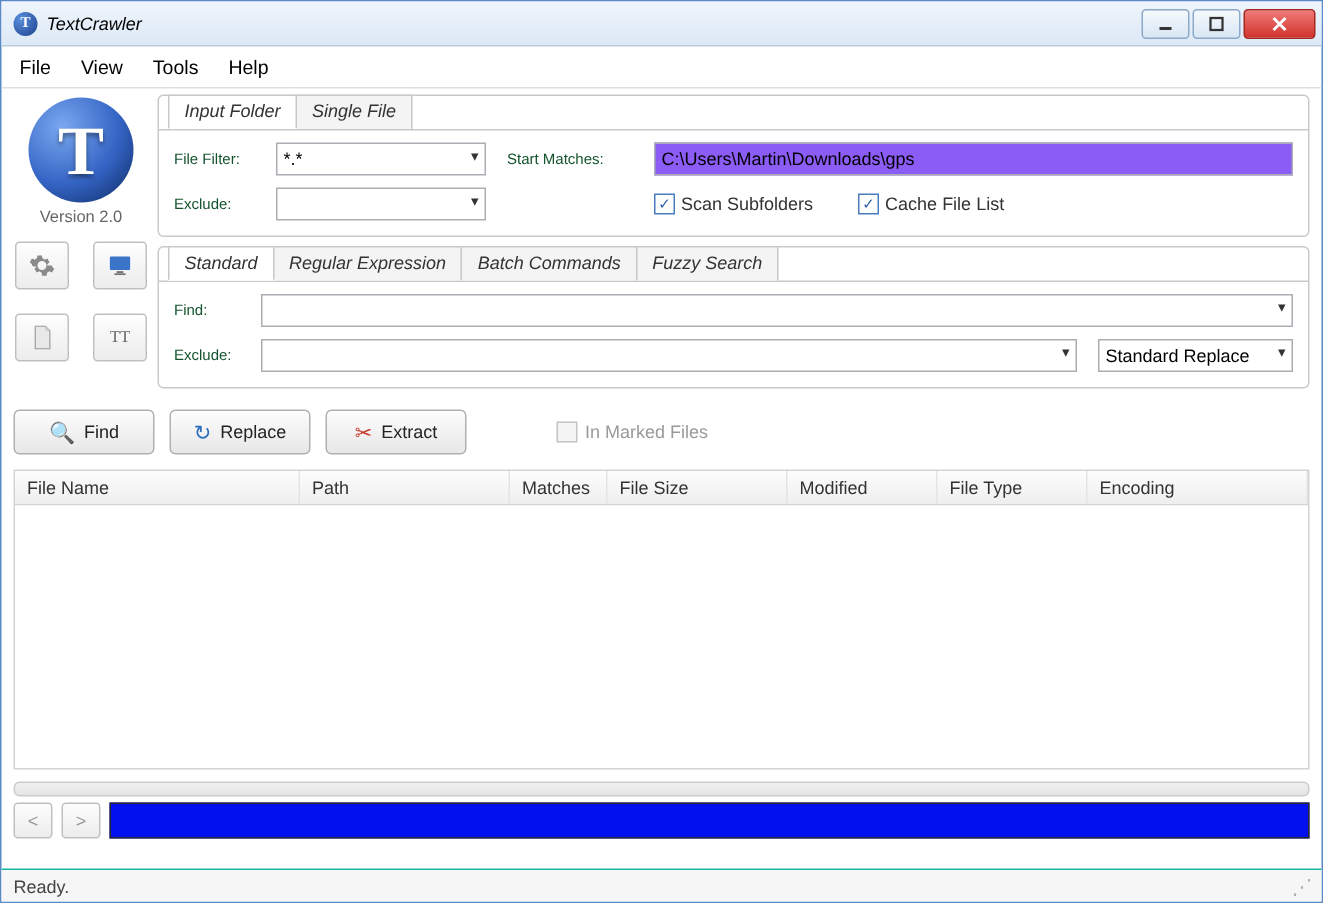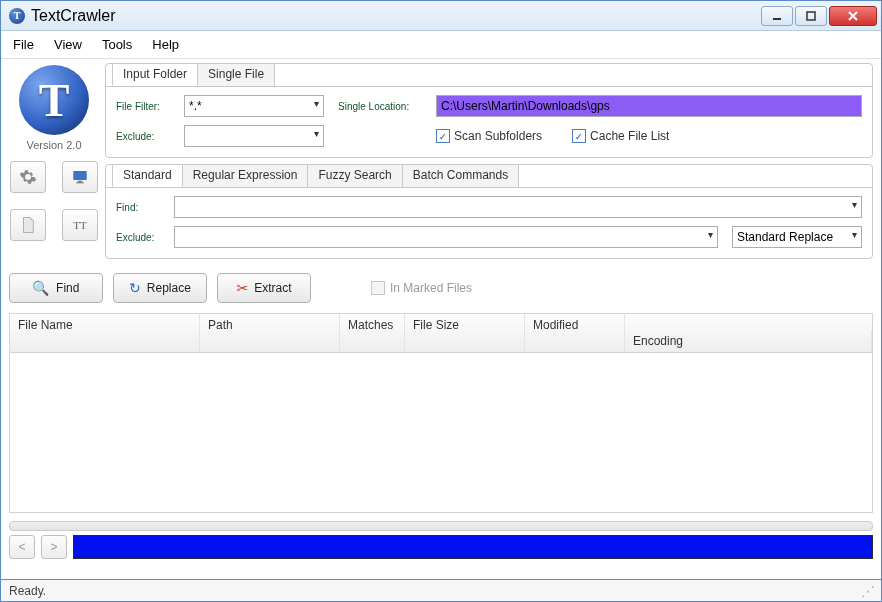--- a/index.html
+++ b/index.html
@@ -2,21 +2,21 @@
 <html><head>
 <meta charset="utf-8">
 <style>
   * { box-sizing: border-box; font-family: Tahoma, "Segoe UI", sans-serif; }
   body { margin: 0; background: #fff; }
   .window { width: 882px; height: 602px; border: 1px solid #5a8ac6; background: #fff; display: flex; flex-direction: column; position: relative; }
 
   
   .titlebar { height: 30px; background: linear-gradient(#eef4fb,#dde9f7); display: flex; align-items: center; padding: 0 4px 0 8px; border-bottom: 1px solid #b8cce0; }
   .titlebar .tb-icon { width:16px; height:16px; background: radial-gradient(circle at 30% 30%, #5a8fdc, #1b3f8c); border-radius:50%; display:flex; align-items:center; justify-content:center; color:#fff; font: bold 10px Georgia,serif; margin-right:6px;}
-  .titlebar .title { font-size:16px; color:#000; }
+  .titlebar .title { font-size:12px; color:#000;font-style:italic; }
   .titlebar .spacer { flex:1; }
   .win-btns { display:flex; gap:2px; }
   .win-btn { width:32px; height:20px; border:1px solid #8ba9c9; border-radius:3px; background:linear-gradient(#f6f9fc,#d8e6f4); display:flex; align-items:center; justify-content:center; font-size:10px; color:#333; cursor:default;}
   .win-btn.close { width:48px; background:linear-gradient(#f07a77,#d1332e); border-color:#a32920; color:#fff; }
   .win-btn svg { width:12px; height:12px; }
 
   
   .menubar { height:28px; display:flex; align-items:center; padding: 0 12px; border-bottom:1px solid #e0e0e0; font-size:13px; color:#000; gap:20px; }
   .menubar span { cursor:default; }
 
@@ -27,21 +27,21 @@
   .logo { width:70px; height:70px; border-radius:50%; background: radial-gradient(circle at 32% 28%, #7aa8f0 0%, #3464c4 55%, #0d2860 100%); display:flex; align-items:center; justify-content:center; color:#fff; font:700 46px Georgia,"Times New Roman",serif; text-shadow:0 2px 3px rgba(0,0,0,.45); margin-top:2px;}
   .version { font-size:11px; color:#666; text-align:center;}
   .tool-grid { display:grid; grid-template-columns: 36px 36px; gap:16px; margin-top:6px;}
   .tool-btn { width:36px; height:32px; border:1px solid #c0c0c0; border-radius:3px; background:linear-gradient(#fefefe,#ececec); display:flex; align-items:center; justify-content:center; font-size:14px; color:#555; cursor:default;}
   .tool-btn svg { width:18px; height:18px; }
 
   .right-col { flex:1; display:flex; flex-direction:column; gap:6px; }
 
   
   .tabgroup { border:1px solid #c9c9c9; border-radius:4px; padding:0; background:#fff; position:relative;}
-  .tabs { display:flex; position:relative; top:-1px; margin: -1px 0 0 6px;}
+  .tabs { display:flex; position:relative; top:-1px; margin: -1px 0 0 6px; font-style: italic;}
   .tab { border:1px solid #c9c9c9; border-bottom:none; background:#f4f4f4; padding:3px 10px 4px; font-size:12px; color:#333; margin-right:-1px; cursor:default; position:relative; top:1px;}
   .tab.active { background:#fff; z-index:2; border-bottom:1px solid #fff;}
   .tab-body { border-top:1px solid #c9c9c9; padding:8px 10px 10px 10px; display:flex; flex-direction:column; gap:8px; }
   .row { display:flex; align-items:center; gap:8px; }
   .row label { font-size:10px; color:#14532d; text-align:left;}
   .combo, .textinput { height:22px; border:1px solid #abadb3; background:#8b5cf6; font-size:12px; padding:0 4px; }
   .combo { appearance:none; background:#fff; position:relative;}
   .combo-wrap { position:relative; display:inline-block;}
   .combo-wrap::after { content:"▾"; position:absolute; right:5px; top:3px; font-size:10px; color:#333; pointer-events:none;}
   .checkbox { width:14px; height:14px; border:1px solid #4a7dc0; background:#fff; display:inline-flex; align-items:center; justify-content:center; font-size:10px; color:#2a5fa8;}
@@ -141,21 +141,21 @@
           <div class="tabs">
             <div class="tab active">Input Folder</div>
             <div class="tab">Single File</div>
           </div>
           <div class="tab-body">
             <div class="row">
               <label style="width:60px;">File Filter:</label>
               <span class="combo-wrap" style="width:140px;">
                 <input class="combo" style="width: 140px;" value="*.*">
               </span>
-              <label style="width:90px; margin-left:6px;">Single Location:</label>
+              <label style="width:90px; margin-left:6px;">Start Matches:</label>
               <input class="textinput" style="flex: 1 1 0%;" value="C:\Users\Martin\Downloads\gps">
             </div>
             <div class="row">
               <label style="width:60px;">Exclude:</label>
               <span class="combo-wrap" style="width:140px;">
                 <input class="combo" style="width: 140px;" value="">
               </span>
               <div style="width:90px; margin-left:6px;"></div>
               <div class="chk-label">
                 <span class="checkbox">✓</span>
@@ -166,22 +166,22 @@
                 <span>Cache File List</span>
               </div>
             </div>
           </div>
         </div>
 
         <div class="tabgroup">
           <div class="tabs">
             <div class="tab active">Standard</div>
             <div class="tab">Regular Expression</div>
+            <div class="tab">Batch Commands</div>
             <div class="tab">Fuzzy Search</div>
-            <div class="tab">Batch Commands</div>
           </div>
           <div class="tab-body">
             <div class="row">
               <label style="width:50px;">Find:</label>
               <span class="combo-wrap" style="flex:1;">
                 <input class="combo" style="width: 100%;" value="">
               </span>
             </div>
             <div class="row">
               <label style="width:50px;">Exclude:</label>
@@ -217,21 +217,22 @@
       </div>
     </div>
 
     <div class="table-area">
       <div class="thead">
         <div class="th" style="width:190px;">File Name</div>
         <div class="th" style="width:140px;">Path</div>
         <div class="th" style="width:65px;">Matches</div>
         <div class="th" style="width:120px;">File Size</div>
         <div class="th" style="width:100px;">Modified</div>
-        <div class="th" style="flex:1;margin-top:16px;">Encoding</div>
+        <div class="th" style="width:100px;">File Type</div>
+        <div class="th" style="flex:1;">Encoding</div>
       </div>
       <div class="tbody"></div>
     </div>
 
     <div class="progress-wrap">
       <div class="prog-track"></div>
       <div class="nav-row">
         <div class="nav-btn">&lt;</div>
         <div class="nav-btn">&gt;</div>
         <div class="blue-bar"></div>

